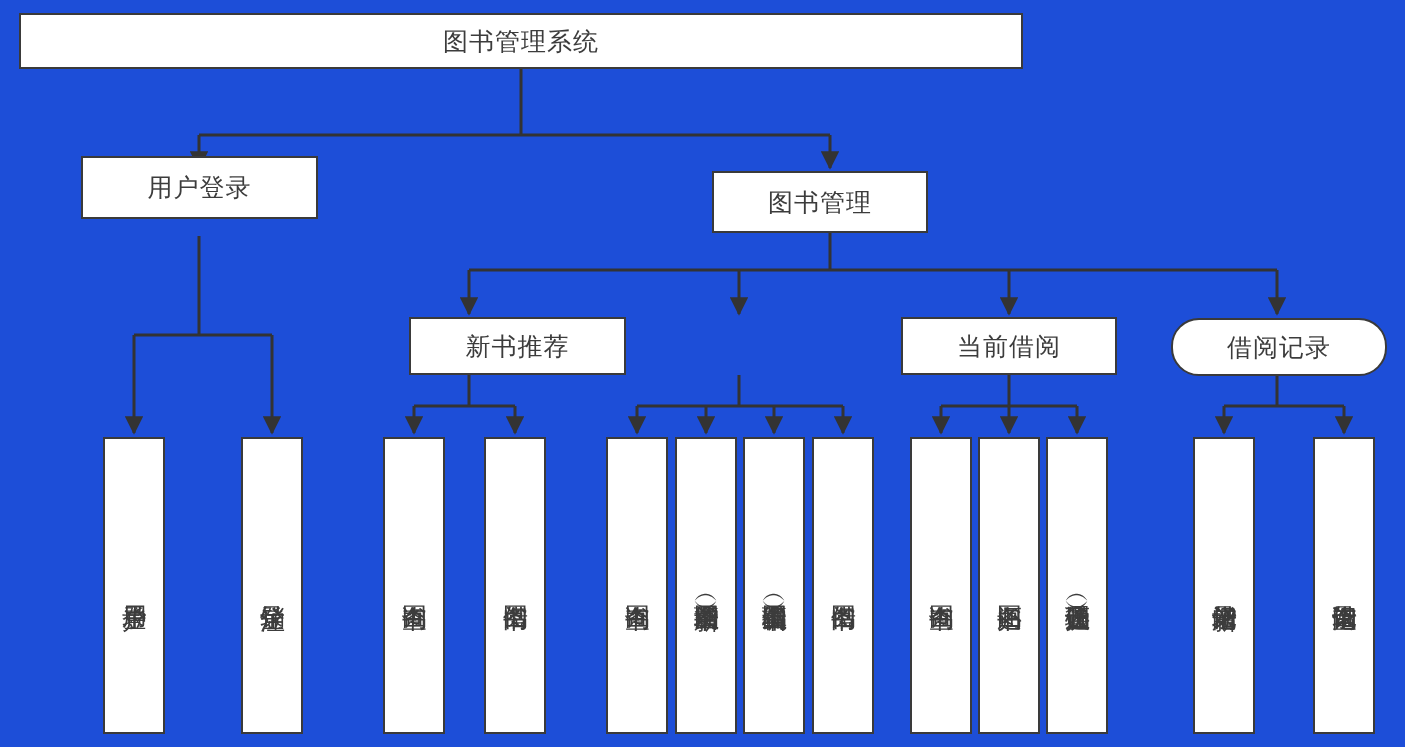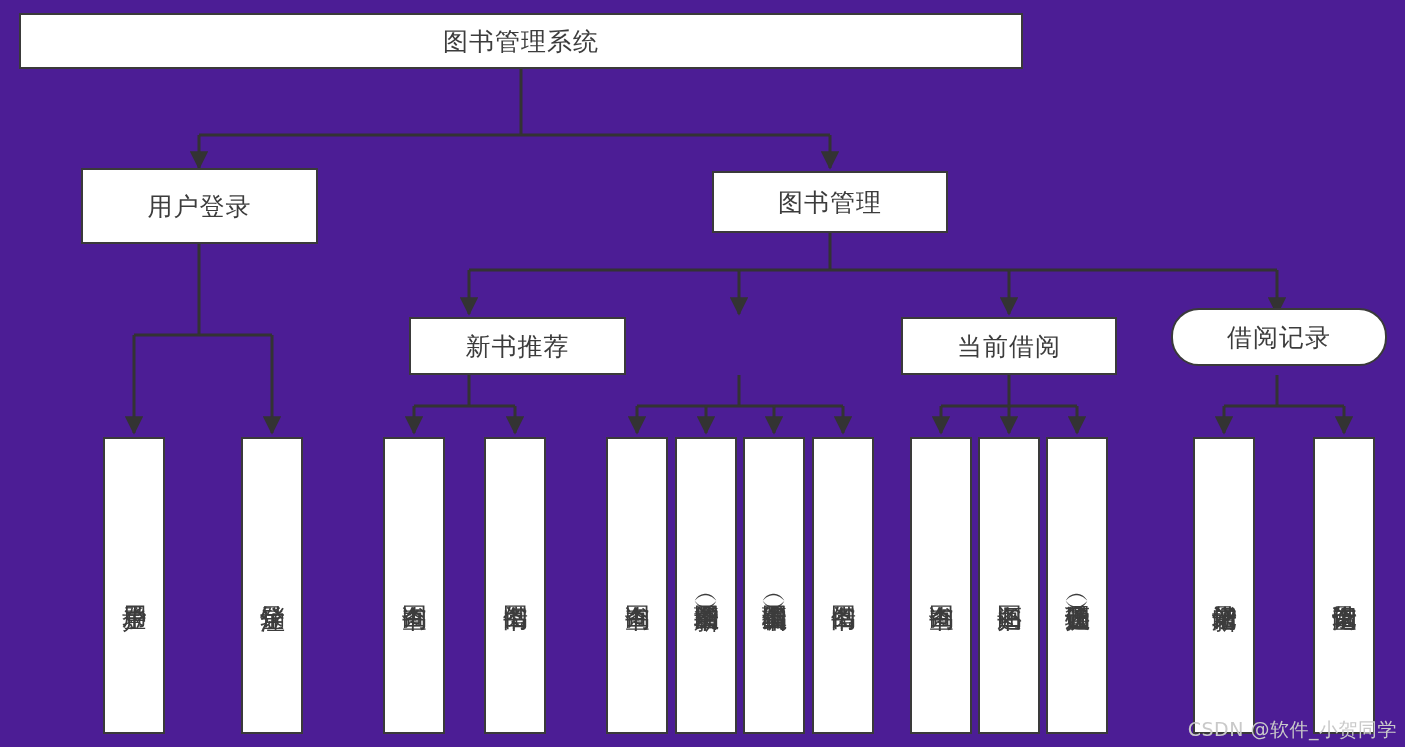--- a/index.html
+++ b/index.html
@@ -4,21 +4,21 @@
 <style>
   html,body{margin:0;padding:0;background:#ffffff;}
   body{
     font-family:"DejaVu Sans","Liberation Sans",sans-serif;
     -webkit-font-smoothing:antialiased;
   }
   #canvas{
     position:relative;
     width:1405px;
     height:747px;
-    background:#4c1d95;
+    background:#1d4ed8;
     overflow:hidden;
   }
   svg#wires{
     position:absolute;
     left:0;top:0;
     width:1405px;height:747px;
     pointer-events:none;
   }
   .node{
     position:absolute;
@@ -119,38 +119,38 @@
       <path d="M 1224 406 L 1344 406"></path>
       <path d="M 1224 406 L 1224 433" marker-end="url(#arrow)"></path>
       <path d="M 1344 406 L 1344 433" marker-end="url(#arrow)"></path>
     </g>
   </svg>
 
   <div class="node horiz" style="left:19px;top:13px;width:1004px;height:56px;">
     <span class="label">图书管理系统</span>
   </div>
 
-  <div class="node horiz" style="left:81px;top:168px;width:237px;height:76px;">
+  <div class="node horiz" style="left:81px;top:156px;width:237px;height:63px;">
     <span class="label">用户登录</span>
   </div>
 
-  <div class="node horiz" style="left:712px;top:171px;width:236px;height:62px;">
+  <div class="node horiz" style="left:712px;top:171px;width:216px;height:62px;">
     <span class="label">图书管理</span>
   </div>
 
   <div class="node horiz" style="left:361px;top:317px;width:217px;height:58px;margin-left:48px;">
     <span class="label">新书推荐</span>
   </div>
 
 
   <div class="node horiz" style="left:901px;top:317px;width:216px;height:58px;">
     <span class="label">当前借阅</span>
   </div>
 
-  <div class="node horiz" style="left:1171px;top:308px;width:216px;height:58px;border-radius:28px;">
+  <div class="node horiz" style="left:1171px;top:318px;width:216px;height:58px;border-radius:28px;">
     <span class="label">借阅记录</span>
   </div>
 
   <div class="node vert" style="left:103px;top:437px;width:62px;height:297px;">
     <span class="label">用户登录</span>
   </div>
 
   <div class="node vert" style="left:241px;top:437px;width:62px;height:297px;">
     <span class="label">注销登录</span>
   </div>
@@ -192,15 +192,14 @@
   </div>
 
   <div class="node vert" style="left:1193px;top:437px;width:62px;height:297px;">
     <span class="label">新增借阅记录</span>
   </div>
 
   <div class="node vert" style="left:1313px;top:437px;width:62px;height:297px;">
     <span class="label">查询借阅记录</span>
   </div>
 
-  <div class="watermark">CSDN @软件_小贺同学</div>
 
 </div>
 
 </body></html>

